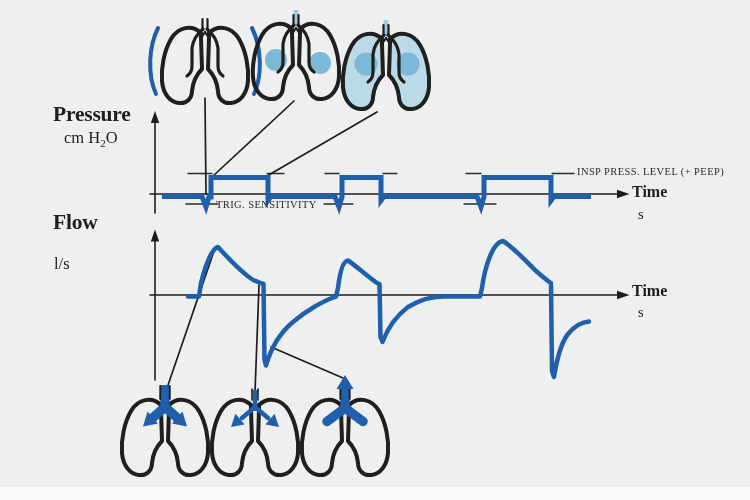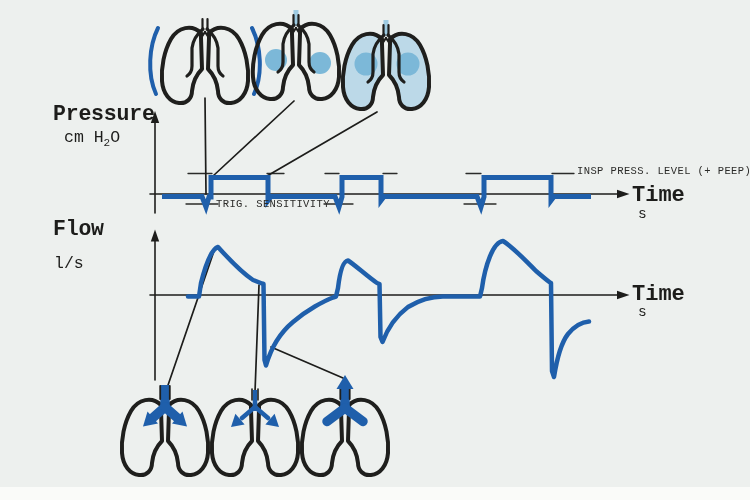--- a/index.html
+++ b/index.html
@@ -1,23 +1,23 @@
 <!DOCTYPE html>
 <html><head>
 <meta charset="utf-8">
 <style>
   html,body{margin:0;padding:0;}
   .stage{position:relative;width:750px;height:500px;background:#edf0ee;overflow:hidden;
-         font-family:Liberation Mono, monospace;color:#1d1d1b;}
+         font-family:Liberation Serif, serif;color:#1d1d1b;}
   .stage svg{position:absolute;left:0;top:0;}
   .lbl{position:absolute;white-space:nowrap;line-height:1.05;}
   .title{font-size:21.5px;font-weight:bold;letter-spacing:-0.2px;}
   .unit{font-size:16.5px;}
   .unit sub{font-size:11px;}
-  .timeLbl{font-size:22px;font-weight:bold;}
+  .timeLbl{font-size:16px;font-weight:bold;}
   .timeUnit{font-size:14.5px;}
   .small{font-size:10.5px;letter-spacing:0.4px;color:#2b2b29;}
   .bottom-strip{position:absolute;left:0;bottom:0;width:750px;height:13px;background:#fafbf9;}
 </style>
 </head>
 <body>
 
 <div class="stage">
   <svg width="750" height="500" viewBox="0 0 750 500">
       <path d="M155,213 L155,122" fill="none" stroke="#1d1d1b" stroke-width="1.6" stroke-linecap="round" stroke-linejoin="round"></path>
@@ -101,21 +101,21 @@
       <polygon points="345,375 336.5,389 353.5,389" fill="#1f5fab"></polygon>
       <path d="M345,408 L327,421.5" fill="none" stroke="#1f5fab" stroke-width="9.5" stroke-linecap="round" stroke-linejoin="round"></path>
       <path d="M345,408 L363,421.5" fill="none" stroke="#1f5fab" stroke-width="9.5" stroke-linecap="round" stroke-linejoin="round"></path>
       <path d="M162,196.5 L202,196.5 L206,207 L209,197 L211,197 L211,177.5 L268,177.5 L268,200.5 L271,196.5 L335,196.5 L339,207 L342,197 L342,177.5 L381,177.5 L381,200.5 L384,196.5 L477,196.5 L481,207 L484,197 L484,177.5 L551,177.5 L551,200.5 L554,196.5 L591,196.5" fill="none" stroke="#1f5fab" stroke-width="5" stroke-linecap="butt" stroke-linejoin="miter"></path>
       <path d="M188,296.5 L199,296.5 L201,283 C206,263 212,249 218,247 C227,257 241,272 253,280 L262,283.5 L263.5,284 L264.5,360 L266,365.5 C271,348 281,332 293,322 C307,310 324,301 333,297.5 L336,296.5 L338,288 C340,271 343,261 348,260.5 C355,265 368,277 377,283 L379.5,284 L380.5,337 L382.5,342 C387,330 396,316 408,307 C422,298.5 435,296.5 443,296.5 L480,296.5 L482,288 C485,266 493,242 503,241 C513,247 526,261 536,271 C543,277 548,281 550,282.5 L551,283 L552,371 L554,377 C557,358 561,343 568,334 C575,325.5 582,322 589,321.5" fill="none" stroke="#1f5fab" stroke-width="4.5" stroke-linecap="round" stroke-linejoin="round"></path>
     </svg>
 
   <div class="lbl title" style="left:53px;top:103px">Pressure</div>
   <div class="lbl unit" style="left:64px;top:129px"><span>cm H</span><sub>2</sub><span>O</span></div>
 
-  <div class="lbl title" style="left:53px;top:218px">Flow</div>
+  <div class="lbl title" style="left:53px;top:211px">Flow</div>
   <div class="lbl unit" style="left:54px;top:255px">l/s</div>
 
   <div class="lbl timeLbl" style="left:632px;top:184px">Time</div>
   <div class="lbl timeUnit" style="left:638px;top:207px">s</div>
 
   <div class="lbl timeLbl" style="left:632px;top:283px">Time</div>
   <div class="lbl timeUnit" style="left:638px;top:305px">s</div>
 
   <div class="lbl small" style="left:577px;top:166px">INSP PRESS. LEVEL (+ PEEP)</div>
   <div class="lbl small" style="left:216px;top:199px">TRIG. SENSITIVITY</div>

